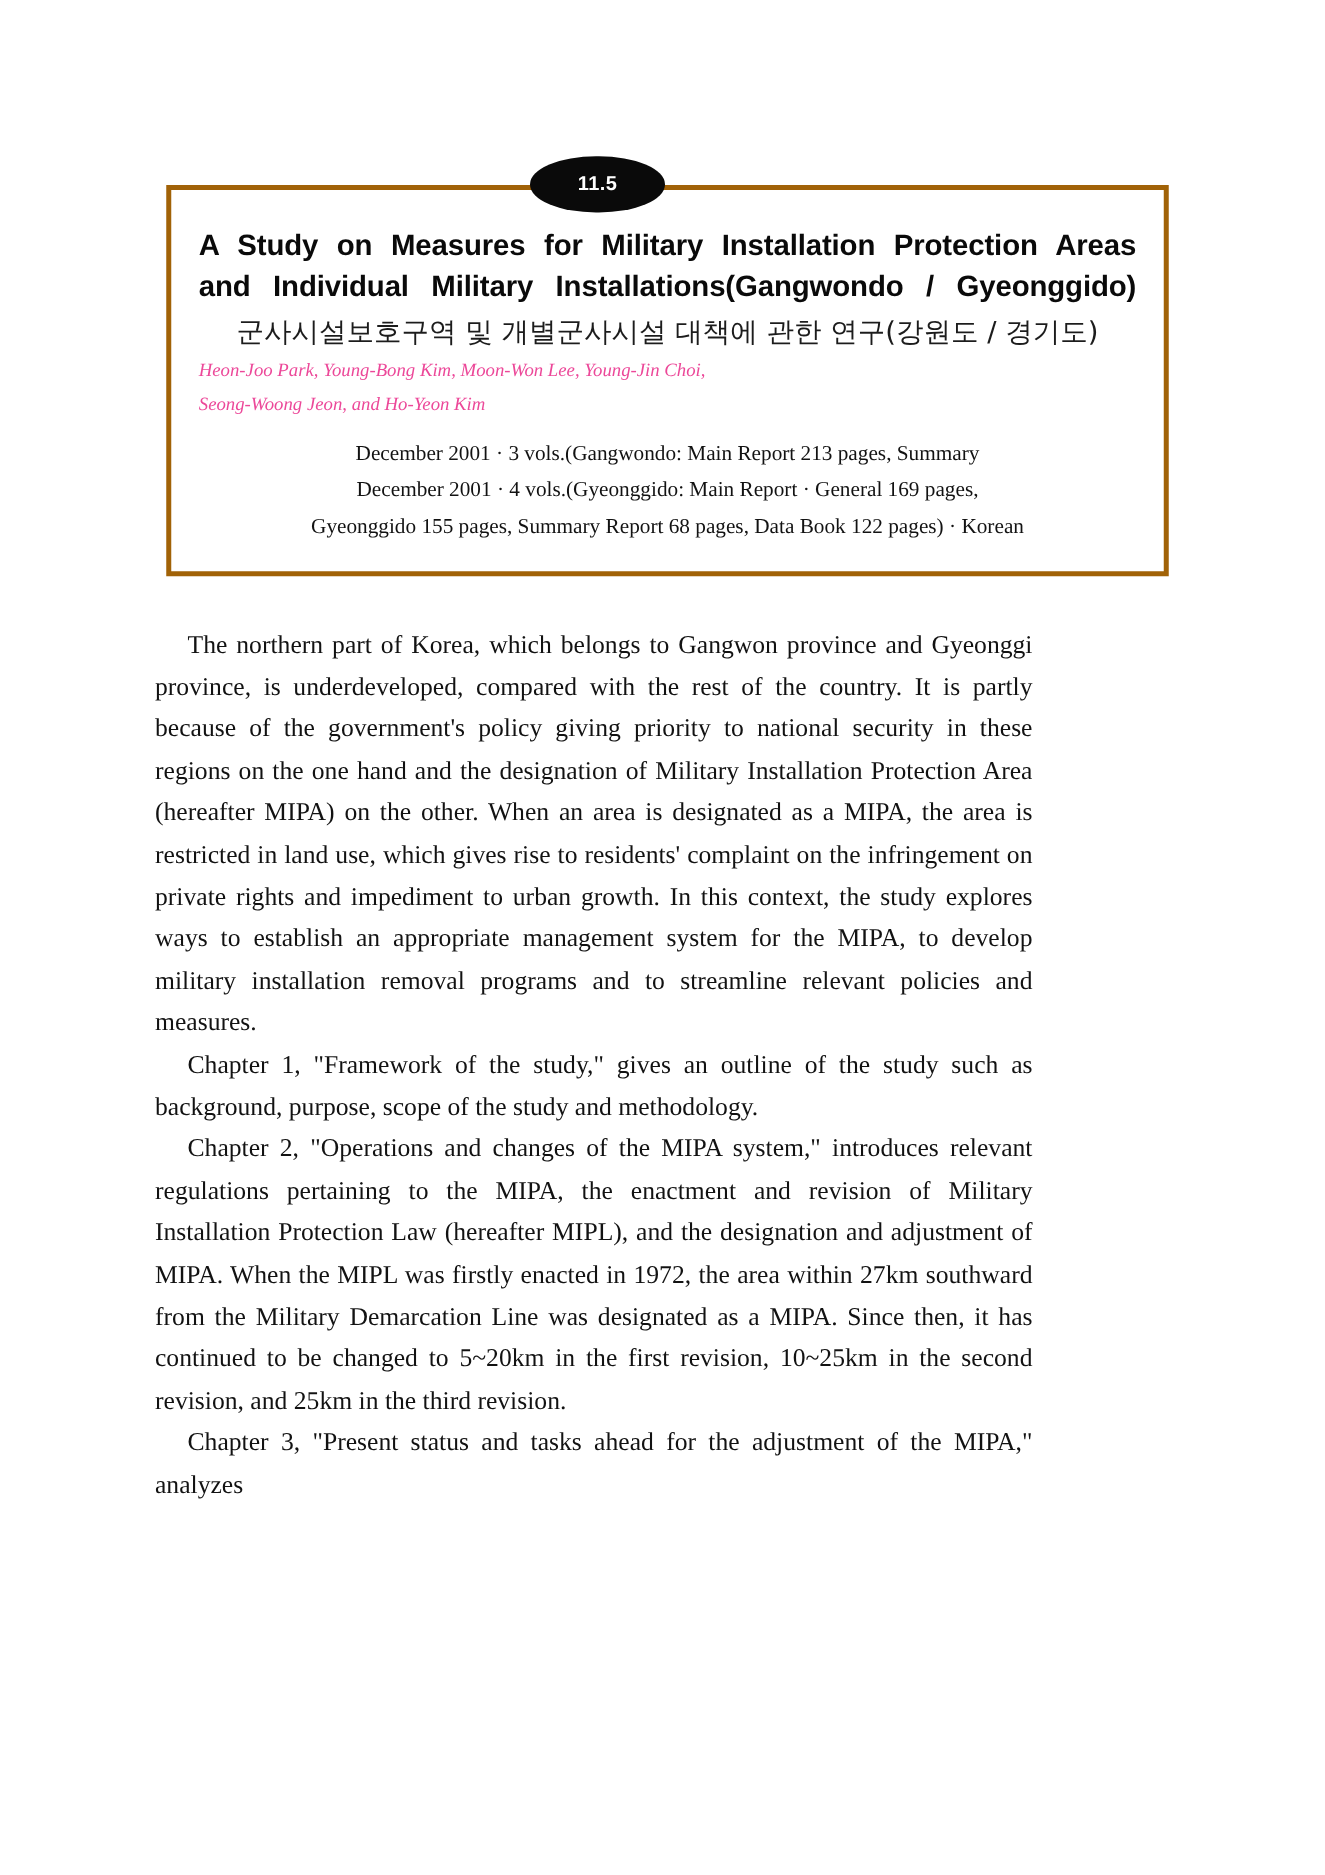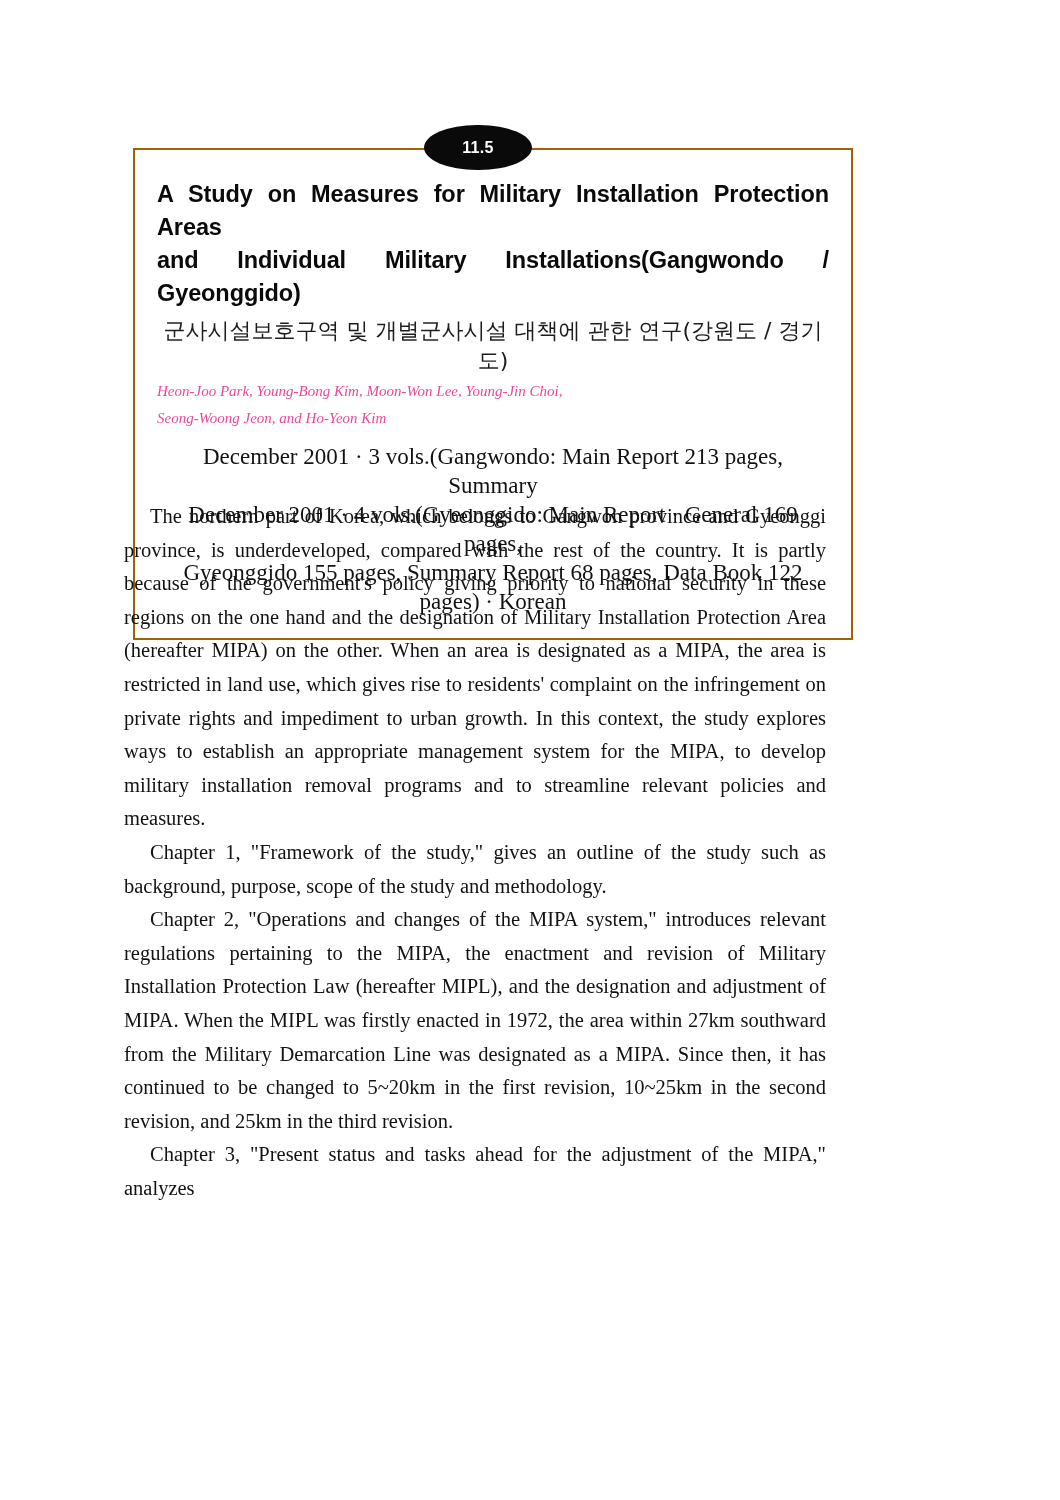--- a/index.html
+++ b/index.html
@@ -18,23 +18,23 @@
   }
 
   
   .header-box-wrap {
     position: absolute;
     left: 133px;
     top: 148px;
     width: 690px;
   }
   .header-box {
-    border: 2px solid #a16207;
+    border: 4px solid #a16207;
     box-sizing: border-box;
-    width: 720px;
+    width: 802px;
     padding: 28px 22px 22px 22px;
     background: #ffffff;
   }
   .section-badge {
     position: absolute;
     left: 50%;
     top: -23px;
     transform: translateX(-50%);
     width: 108px;
     height: 45px;
@@ -87,21 +87,21 @@
     font-size: 15px;
     line-height: 27px;
     text-align: left;
     color: #ec4899;
     margin: 0;
   }
   .authors .a-line { display: block; }
 
   .pubinfo {
     font-family: "Liberation Serif", "DejaVu Serif", serif;
-    font-size: 23px;
+    font-size: 17px;
     line-height: 29px;
     text-align: center;
     color: #121212;
     margin-top: 10px;
   }
   .pubinfo .p-line { display: block; }
   .pubinfo .p-block { margin: 0; }
 
   
   .body-text {

